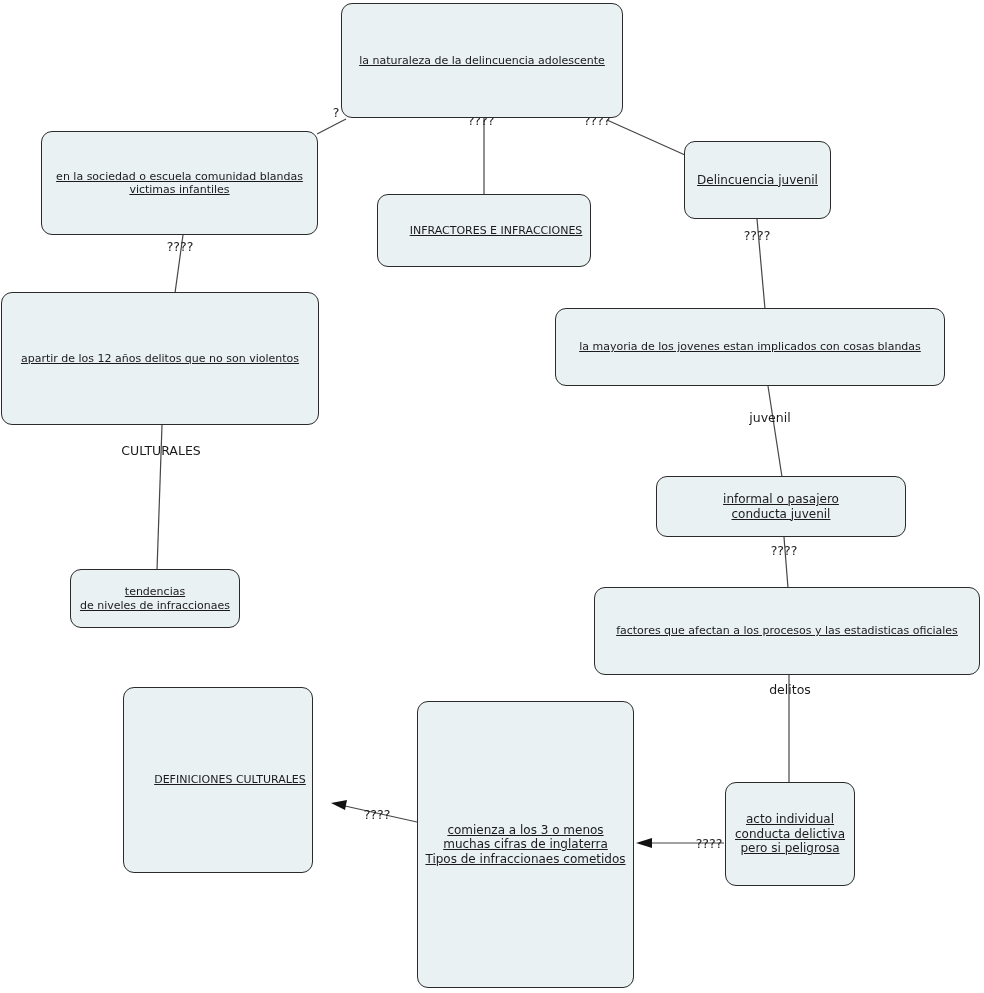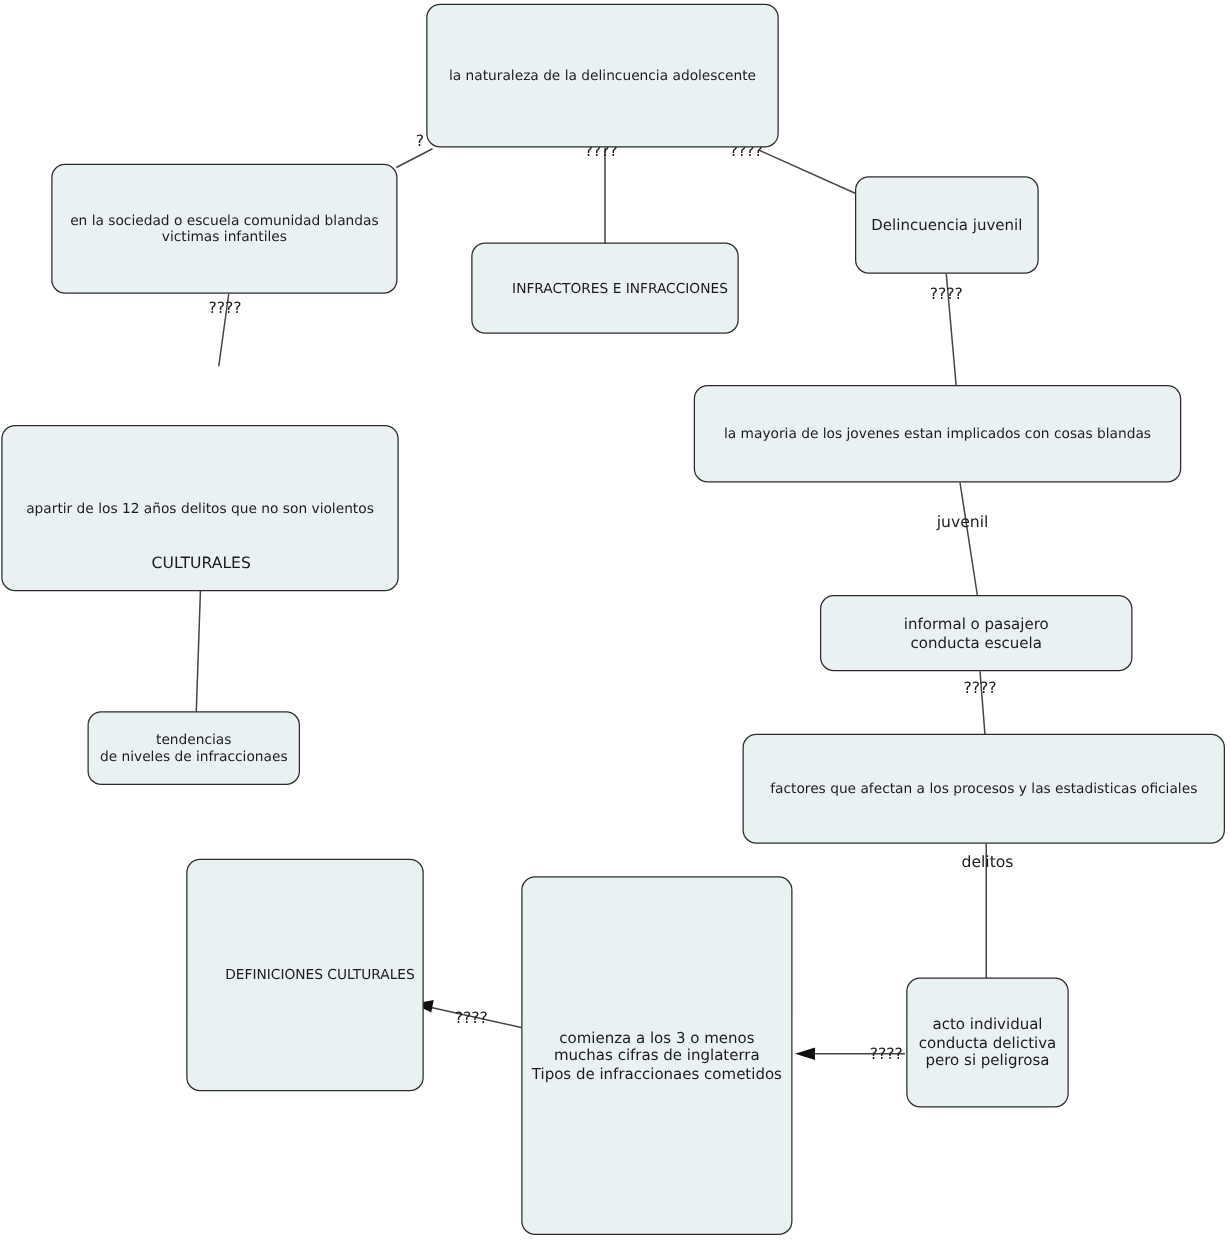--- a/index.html
+++ b/index.html
@@ -29,20 +29,21 @@
     border-radius: 11px;
     display: flex;
     align-items: center;
     justify-content: center;
     text-align: center;
     z-index: 2;
     padding: 4px;
     color: #1b1b1b;
     font-size: 12px;
     line-height: 1.22;
+    text-decoration: underline;
   }
   .node.small { font-size: 11px; }
   .node .node-text { white-space: pre-line; }
   .node.oneline .node-text { white-space: nowrap; }
   .edge-label {
     position: absolute;
     transform: translate(-50%, -50%);
     font-size: 12.5px;
     color: #1b1b1b;
     white-space: nowrap;
@@ -88,43 +89,43 @@
   </div>
 
   <div class="node small oneline" style="left:377px; top:194px; width:214px; height:73px;padding-left:28px;">
     <span class="node-text">INFRACTORES E INFRACCIONES</span>
   </div>
 
   <div class="node oneline" style="left:684px; top:141px; width:147px; height:78px;">
     <span class="node-text">Delincuencia juvenil</span>
   </div>
 
-  <div class="node small oneline" style="left:1px; top:292px; width:318px; height:133px;margin-top:48px;">
+  <div class="node small oneline" style="left:1px; top:292px; width:318px; height:133px;">
     <span class="node-text">apartir de los 12 años delitos que no son violentos</span>
   </div>
 
   <div class="node small" style="left:70px; top:569px; width:170px; height:59px;">
     <span class="node-text">tendencias
 de niveles de infraccionaes</span>
   </div>
 
   <div class="node small oneline" style="left:555px; top:308px; width:390px; height:78px;">
     <span class="node-text">la mayoria de los jovenes estan implicados con cosas blandas</span>
   </div>
 
   <div class="node" style="left:656px; top:476px; width:250px; height:61px;">
     <span class="node-text">informal o pasajero
-conducta escuela</span>
+conducta juvenil</span>
   </div>
 
   <div class="node small oneline" style="left:594px; top:587px; width:386px; height:88px;">
     <span class="node-text">factores que afectan a los procesos y las estadisticas oficiales</span>
   </div>
 
-  <div class="node small oneline" style="left:149px; top:687px; width:190px; height:186px;padding-left:28px;">
+  <div class="node small oneline" style="left:123px; top:687px; width:190px; height:186px;padding-left:28px;">
     <span class="node-text">DEFINICIONES CULTURALES</span>
   </div>
 
   <div class="node" style="left:417px; top:701px; width:217px; height:287px;">
     <span class="node-text">comienza a los 3 o menos
 muchas cifras de inglaterra
 Tipos de infraccionaes cometidos</span>
   </div>
 
   <div class="node" style="left:725px; top:782px; width:130px; height:104px;">

